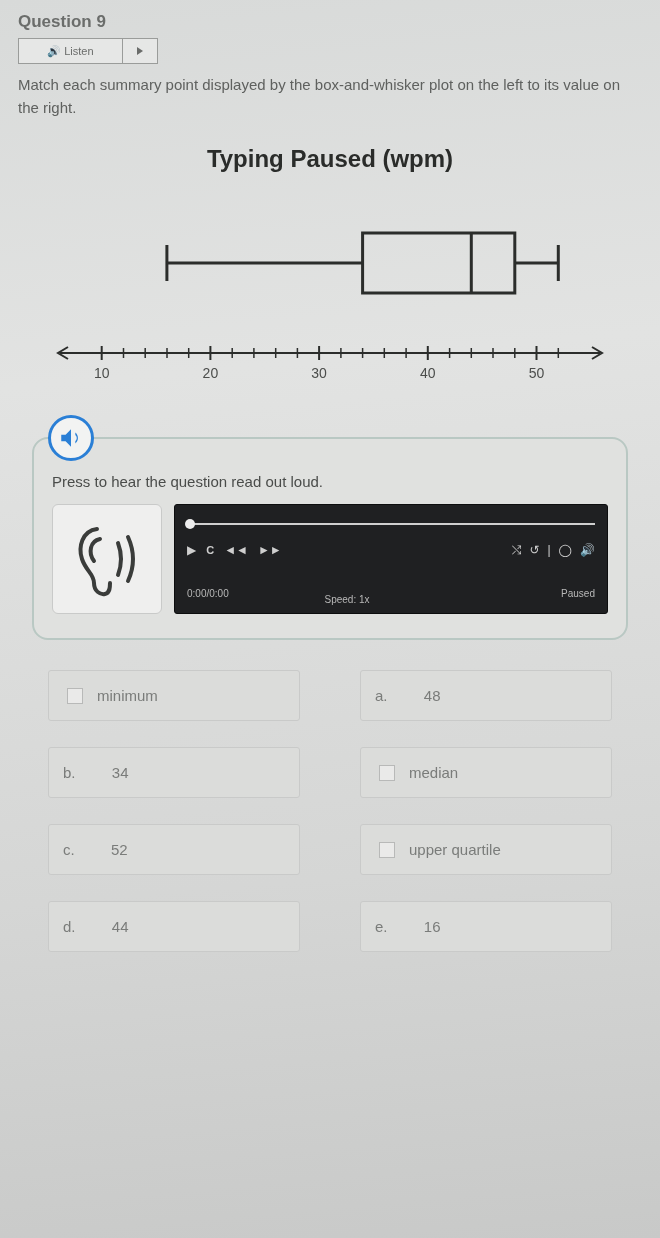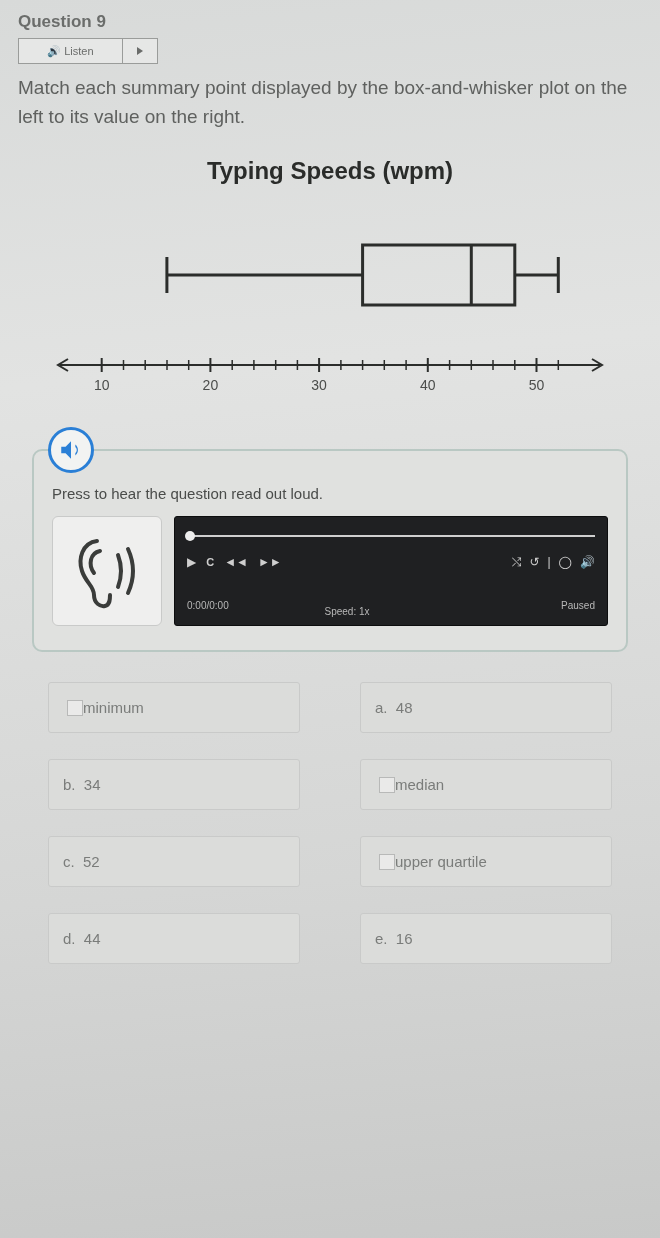--- a/index.html
+++ b/index.html
@@ -2,40 +2,40 @@
 <html><head>
 <meta charset="utf-8">
 <style>
 *{box-sizing:border-box;margin:0;padding:0}
 body{width:660px;height:1238px;background:linear-gradient(175deg,#d8dad9 0%,#e2e3e2 30%,#d5d6d5 70%,#c8c9c8 100%);font-family:Arial,Helvetica,sans-serif;color:#5a5c5a;padding:10px 18px;overflow:hidden}
 .qnum{font-size:17px;font-weight:bold;color:#6b6d6b;margin:2px 0 6px 0}
 .listen-row{display:flex;border:1px solid #9a9c9a;width:140px;height:26px;margin-bottom:10px}
 .listen-btn{flex:1;display:flex;align-items:center;justify-content:center;font-size:11px;color:#6a6c6a;background:#e6e7e6;border-right:1px solid #9a9c9a;gap:3px}
 .play-btn{width:34px;display:flex;align-items:center;justify-content:center;background:#e6e7e6}
 .tri{width:0;height:0;border-left:6px solid #6a6c6a;border-top:4px solid transparent;border-bottom:4px solid transparent}
-.instr{font-size:19px;color:#5f615f;line-height:1.5;margin-bottom:26px}
+.instr{font-size:15px;color:#5f615f;line-height:1.5;margin-bottom:26px}
 .chart-title{text-align:center;font-size:24px;font-weight:bold;color:#2a2c2a;margin-bottom:30px}
 .chart-area{position:relative;width:560px;height:200px;margin:0 auto 34px auto}
 svg.box{display:block}
 .audio-wrap{position:relative;margin:0 14px 30px 14px}
 .spk-badge{position:absolute;top:-22px;left:16px;width:46px;height:46px;border-radius:50%;background:#f2f3f2;border:3px solid #2a7fd6;display:flex;align-items:center;justify-content:center;z-index:2}
-.audio-card{border:2px solid #b9c8c3;border-radius:10px;background:#e0e1df;padding:34px 18px 24px 18px}
+.audio-card{border:2px solid #b9c8c3;border-radius:16px;background:#e0e1df;padding:34px 18px 24px 18px}
 .audio-instr{font-size:15px;color:#4a4c4a;margin-bottom:14px}
 .audio-row{display:flex;gap:12px;align-items:center}
 .ear-box{width:110px;height:110px;background:#efefee;border:1px solid #c9cac9;border-radius:6px;display:flex;align-items:center;justify-content:center}
 .player{flex:1;height:110px;background:#1f2022;border:1px solid #0c0d0e;border-radius:3px;position:relative;color:#d8d8d8}
 .progress-line{position:absolute;top:18px;left:12px;right:12px;height:2px;background:#cfcfcf}
 .progress-dot{position:absolute;top:14px;left:10px;width:10px;height:10px;border-radius:50%;background:#ededed}
 .ctl-row{position:absolute;top:38px;left:12px;right:12px;display:flex;align-items:center;font-size:12px;color:#cfcfcf}
 .ctl-row .left{display:flex;gap:10px;align-items:center}
 .ctl-row .right{margin-left:auto;display:flex;gap:8px;align-items:center;font-size:12px}
 .bot-row{position:absolute;bottom:2px;left:12px;right:12px;display:flex;font-size:10px;color:#b8b8b8}
 .bot-row .r{margin-left:auto;}
 .match-grid{display:grid;grid-template-columns:1fr 1fr;column-gap:60px;row-gap:26px;margin:0 30px}
-.match-item,.match-ans{background:#dbdcda;border:1px solid #c9cac9;border-radius:3px;padding:16px 18px;font-size:15px;color:#7a7c7a;display:flex;align-items:center;}
+.match-item,.match-ans{background:#dbdcda;border:1px solid #c9cac9;border-radius:3px;padding:16px 18px;font-size:15px;color:#7a7c7a;display:flex;align-items:center;gap:14px}
 .match-ans{padding:16px 14px}
 .chk{width:16px;height:16px;border:1px solid #b8b9b8;background:#eaeae9;flex:none}
 .lg{letter-spacing:0}
 </style>
 </head>
 <body>
 
 <div class="qnum">Question 9</div>
 
 <div class="listen-row">
@@ -43,21 +43,21 @@
     <span>🔊</span>
     <span>Listen</span>
   </div>
   <div class="play-btn">
     <div class="tri"></div>
   </div>
 </div>
 
 <div class="instr">Match each summary point displayed by the box-and-whisker plot on the left to its value on the right.</div>
 
-<div class="chart-title">Typing Speeds (wpm)</div>
+<div class="chart-title">Typing Paused (wpm)</div>
 
 <div class="chart-area">
 <svg class="box" width="560" height="200" viewBox="0 0 560 200">
 
   <line x1="10" y1="150" x2="550" y2="150" stroke="#2b2d2b" stroke-width="2"></line>
 
   <polyline points="18,144 8,150 18,156" fill="none" stroke="#2b2d2b" stroke-width="2"></polyline>
   <polyline points="542,144 552,150 542,156" fill="none" stroke="#2b2d2b" stroke-width="2"></polyline>
 
   <g stroke="#2b2d2b" stroke-width="2">

